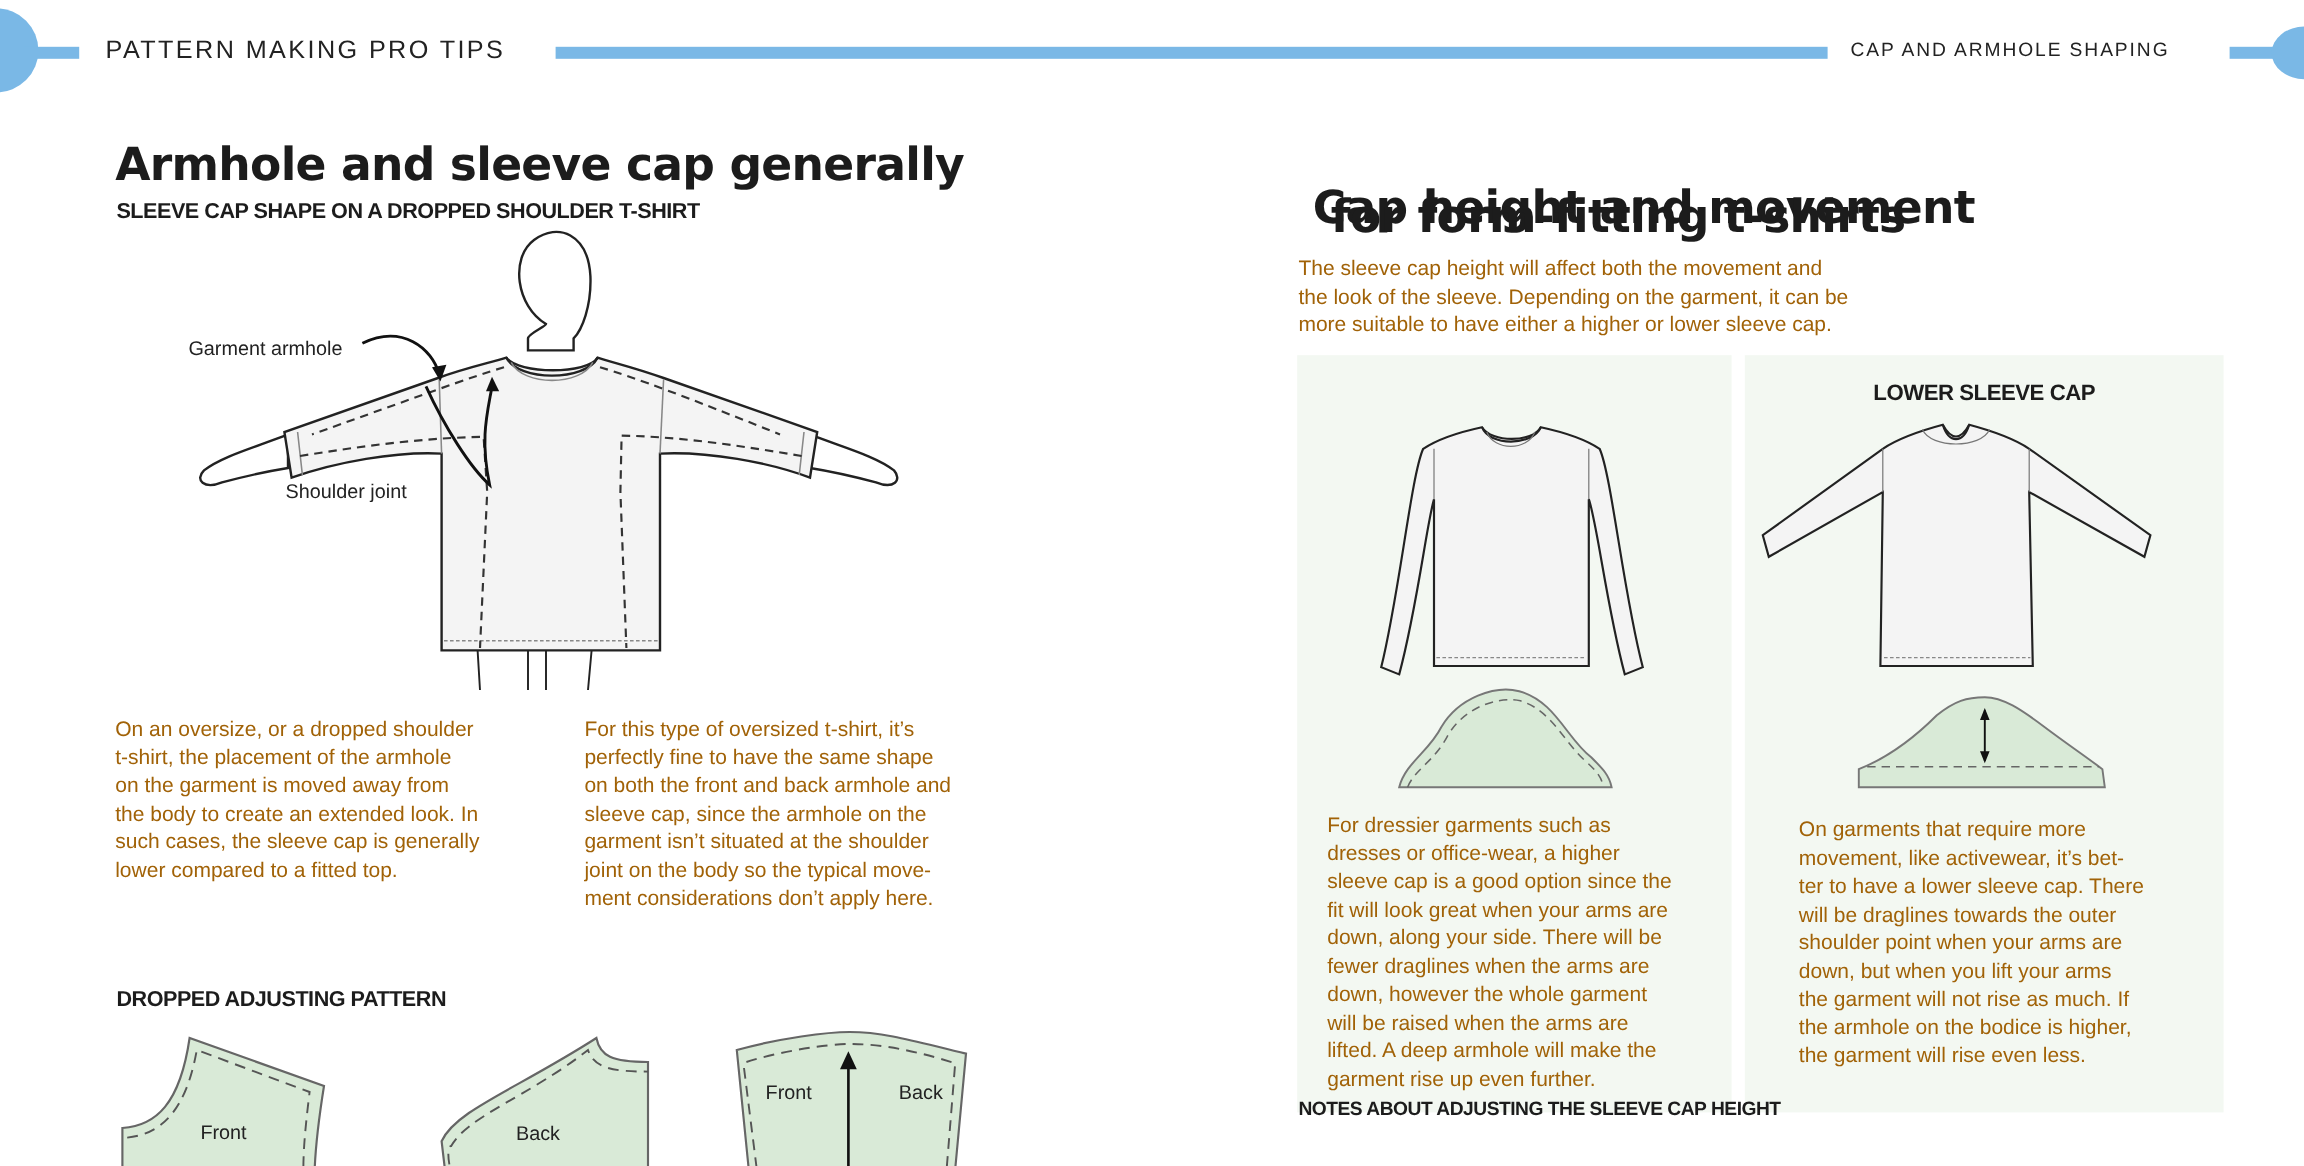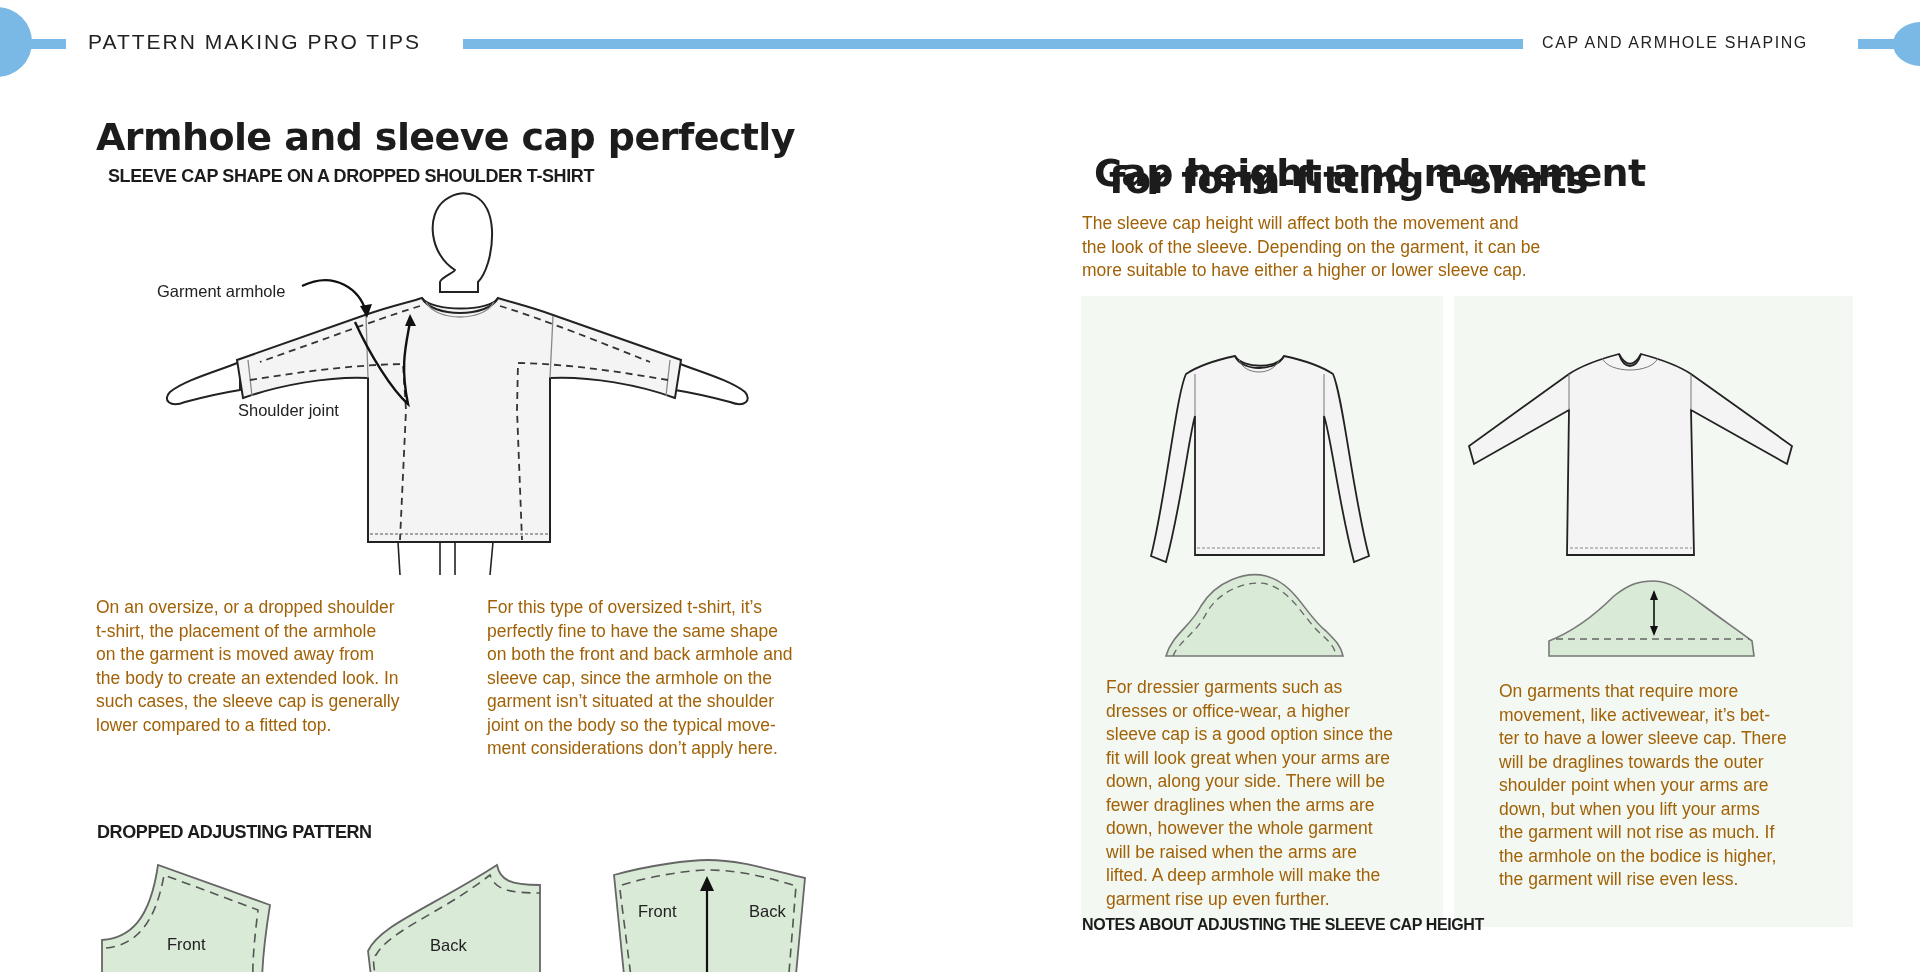--- a/index.html
+++ b/index.html
@@ -41,22 +41,22 @@
 <body>
 
 <div class="hdr-dot" style="left:-38px; top:7px; width:70px; height:70px;"></div>
 <div class="hdr-bar" style="left:20px; width:46px;"></div>
 <div class="hdr-text" style="left:88px;">PATTERN MAKING PRO TIPS</div>
 <div class="hdr-bar" style="left:463px; width:1060px;"></div>
 <div class="hdr-text right" style="left:1542px;">CAP AND ARMHOLE SHAPING</div>
 <div class="hdr-bar" style="left:1858px; width:40px;"></div>
 <div class="hdr-dot" style="left:1893px; top:22px; width:56px; height:44px; border-radius:50% 0 0 50%;"></div>
 
-<h1 class="title" style="left:96px; top:116px; white-space:nowrap;">Armhole and sleeve cap perfectly</h1>
-<div class="subhead" style="left:108px; top:166px;">SLEEVE CAP SHAPE ON A DROPPED SHOULDER T-SHIRT</div>
+<h1 class="title" style="left:96px; top:116px; white-space:nowrap;">Armhole and sleeve cap generally</h1>
+<div class="subhead" style="left:97px; top:166px;">SLEEVE CAP SHAPE ON A DROPPED SHOULDER T-SHIRT</div>
 
 <svg style="left:0; top:0;" width="1920" height="972">
   <g fill="#f4f4f4" stroke="#222" stroke-width="2">
 
     <path d="M455,270 C430,255 425,215 445,200 C465,185 490,195 492,230 C493,255 485,275 478,282 L478,292 L440,292 L440,282 C440,278 455,272 455,270Z" fill="#fff"></path>
 
     <path d="M240,362 C215,372 185,380 170,392 C162,400 170,408 185,402 C200,398 215,394 240,390Z" fill="#fff"></path>
     <path d="M675,362 C700,372 730,380 745,392 C752,400 745,408 730,402 C715,398 700,394 675,390Z" fill="#fff"></path>
 
     <path d="M422,298 C410,302 390,306 365,315 L237,360 L243,398 C280,385 330,376 368,378 L368,542 L550,542 L550,378 C590,376 640,385 675,398 L681,360 L553,315 C528,306 510,302 498,298 C490,312 432,312 422,298Z"></path>
@@ -153,20 +153,21 @@
     <path d="M114,120 L114,78 M243,120 L243,78" fill="none" stroke="#777" stroke-width="1"></path>
     <path d="M116,252 L241,252" fill="none" stroke="#888" stroke-dasharray="3 2" stroke-width="1"></path>
   </g>
   <g>
     <path d="M85,360 C90,340 110,330 120,310 C135,285 165,275 185,280 C215,288 225,320 245,335 C255,345 260,350 262,360Z" fill="#d9ead7" stroke="#777" stroke-width="1.6"></path>
     <path d="M92,360 C98,345 115,338 126,316 C140,293 168,284 186,288 C212,296 222,322 240,338 C250,347 254,352 255,360" fill="none" stroke="#666" stroke-dasharray="7 5" stroke-width="1.3"></path>
   </g>
 </svg>
 
 <div class="panel" style="left:1454px; top:296px; width:399px; height:631px;">
+  <div class="panel-title">LOWER SLEEVE CAP</div>
   <div class="body-text" style="left:45px; top:384px; width:340px;">On garments that require more
 movement, like activewear, it’s bet-
 ter to have a lower sleeve cap. There
 will be draglines towards the outer
 shoulder point when your arms are
 down, but when you lift your arms
 the garment will not rise as much. If
 the armhole on the bodice is higher,
 the garment will rise even less.</div>
 </div>

